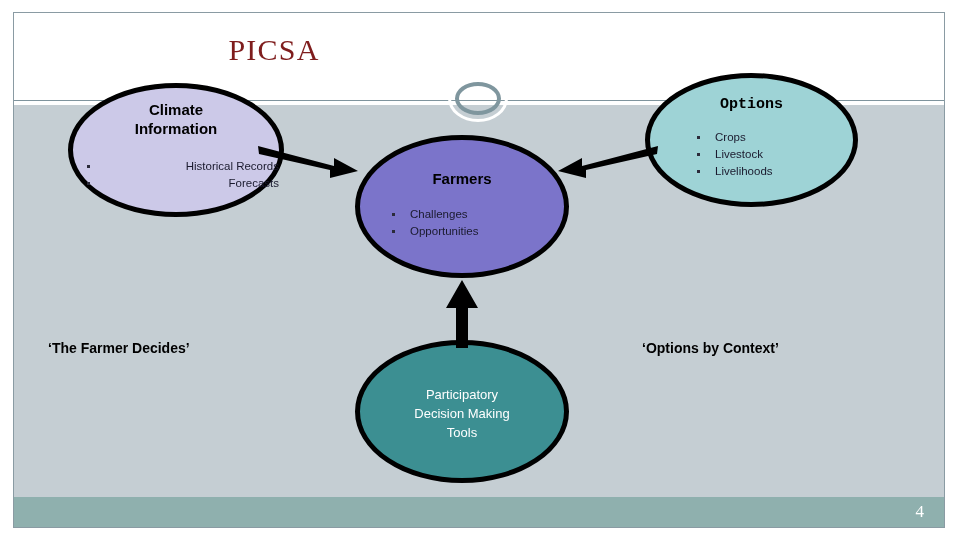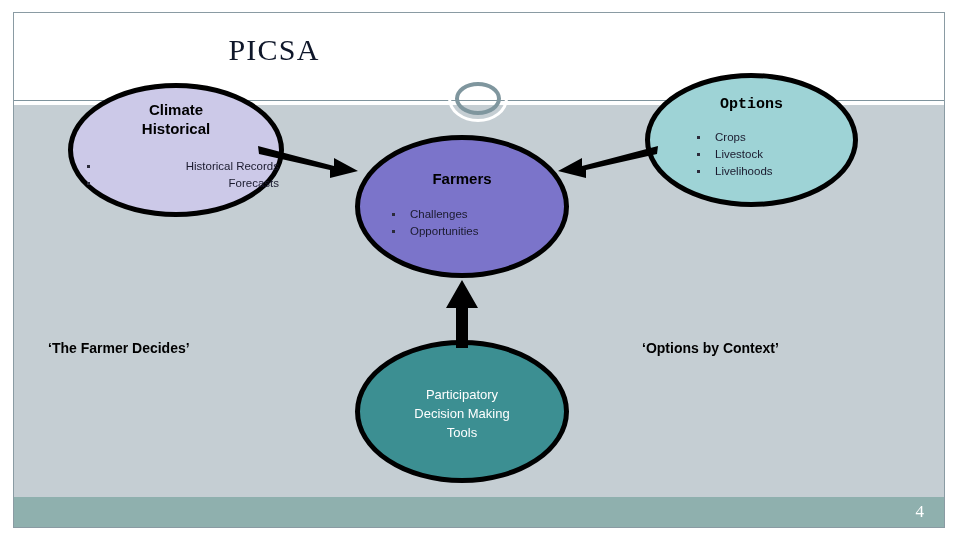--- a/index.html
+++ b/index.html
@@ -39,21 +39,21 @@
     background: #ffffff;
   }
   .slide-title {
     position: absolute;
     left: 0; top: 20px;
     width: 520px;
     text-align: center;
     font-family: "Liberation Serif", serif;
     font-size: 30px;
     letter-spacing: 1.2px;
-    color: #0f172a;
+    color: #7f1d1d;
     white-space: nowrap;
   }
 
   
   .divider {
     position: absolute;
     left: 14px; top: 100px;
     width: 930px; height: 1px;
     background: #7f949d;
   }
@@ -216,21 +216,21 @@
   <div class="divider"></div>
 
   <div class="body-area"></div>
 
   <div class="ring-halo"></div>
   <div class="deco-ring"></div>
 
   <div class="ellipse" id="ellipse-climate">
     <div class="heading">
       <div>Climate</div>
-      <div>Historical</div>
+      <div>Information</div>
     </div>
     <ul class="bullets">
       <li>Historical Records</li>
       <li>Forecasts</li>
     </ul>
   </div>
 
   <div class="ellipse" id="ellipse-farmers">
     <div class="heading">Farmers</div>
     <ul class="bullets">

